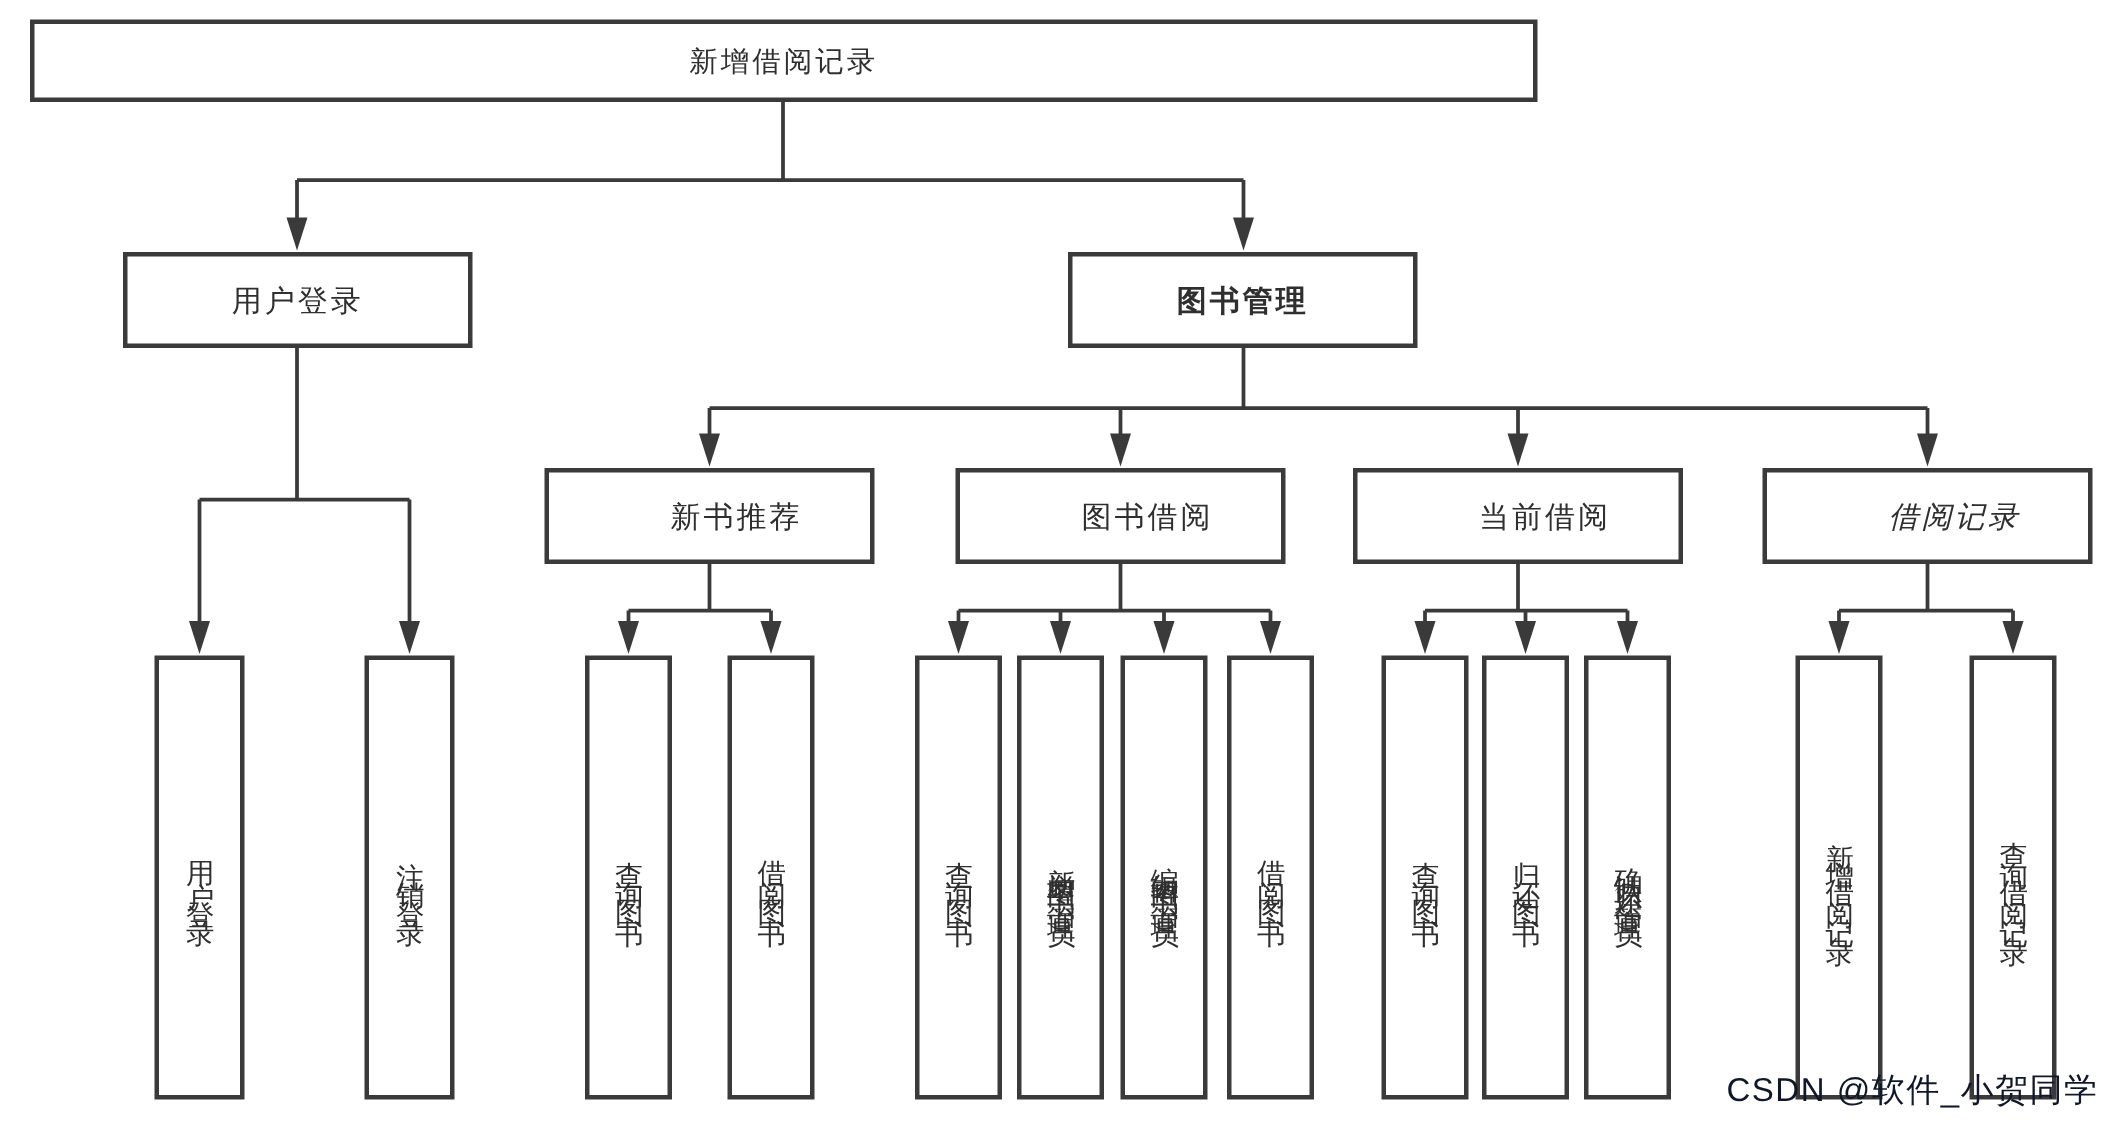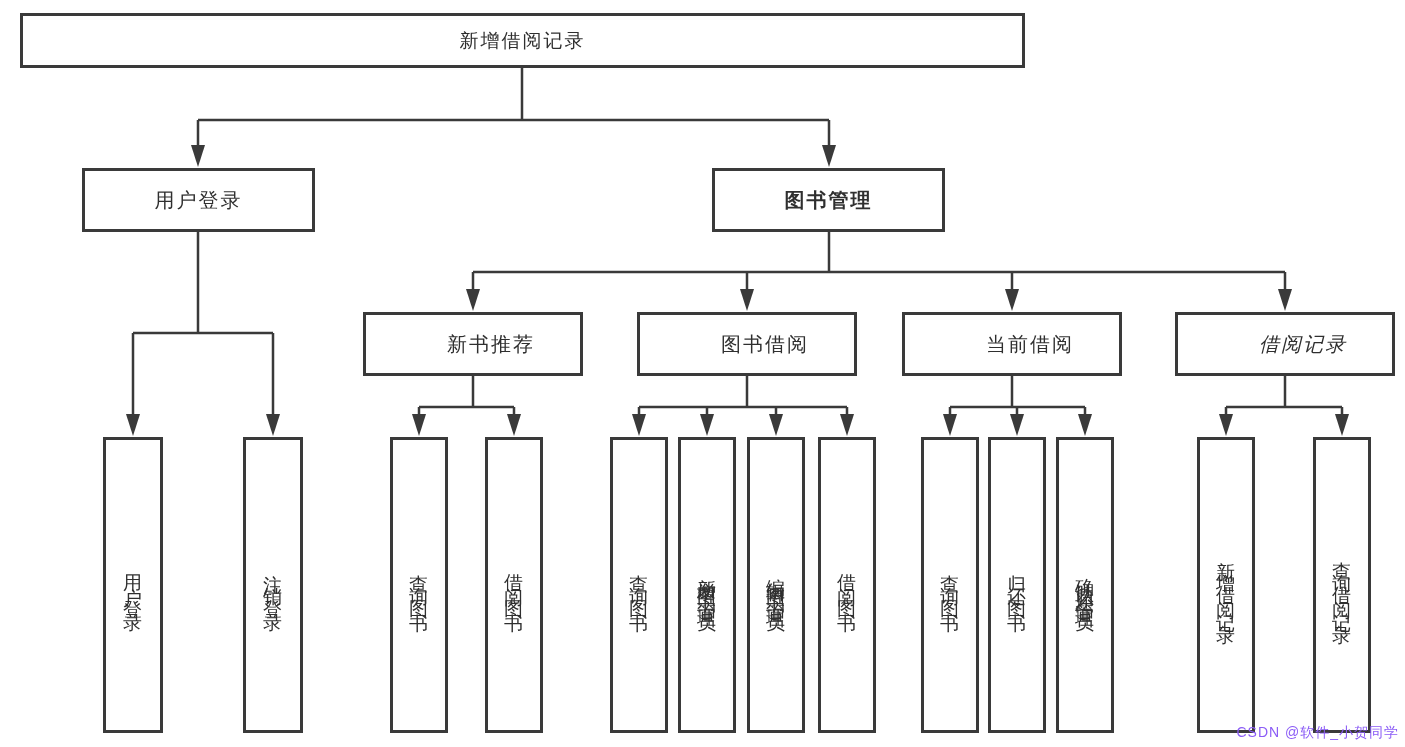--- a/index.html
+++ b/index.html
@@ -45,22 +45,22 @@
     line-height:1;
     letter-spacing:13px;
     color:#2f2f2f;
     white-space:nowrap;
   }
   .leaf.narrow{width:58px;}
   .leaf span.tight{letter-spacing:5px;}
   .watermark{
     position:absolute;
     right:6px;bottom:5px;
-    font-size:14px;
-    color:#8b5cf6;
+    font-size:22px;
+    color:#0f172a;
     letter-spacing:1px;
     white-space:nowrap;
   }
 </style>
 </head>
 <body>
 
 <div id="canvas">
 
   <svg id="connectors" width="1405" height="747" viewBox="0 0 1405 747" xmlns="http://www.w3.org/2000/svg">

